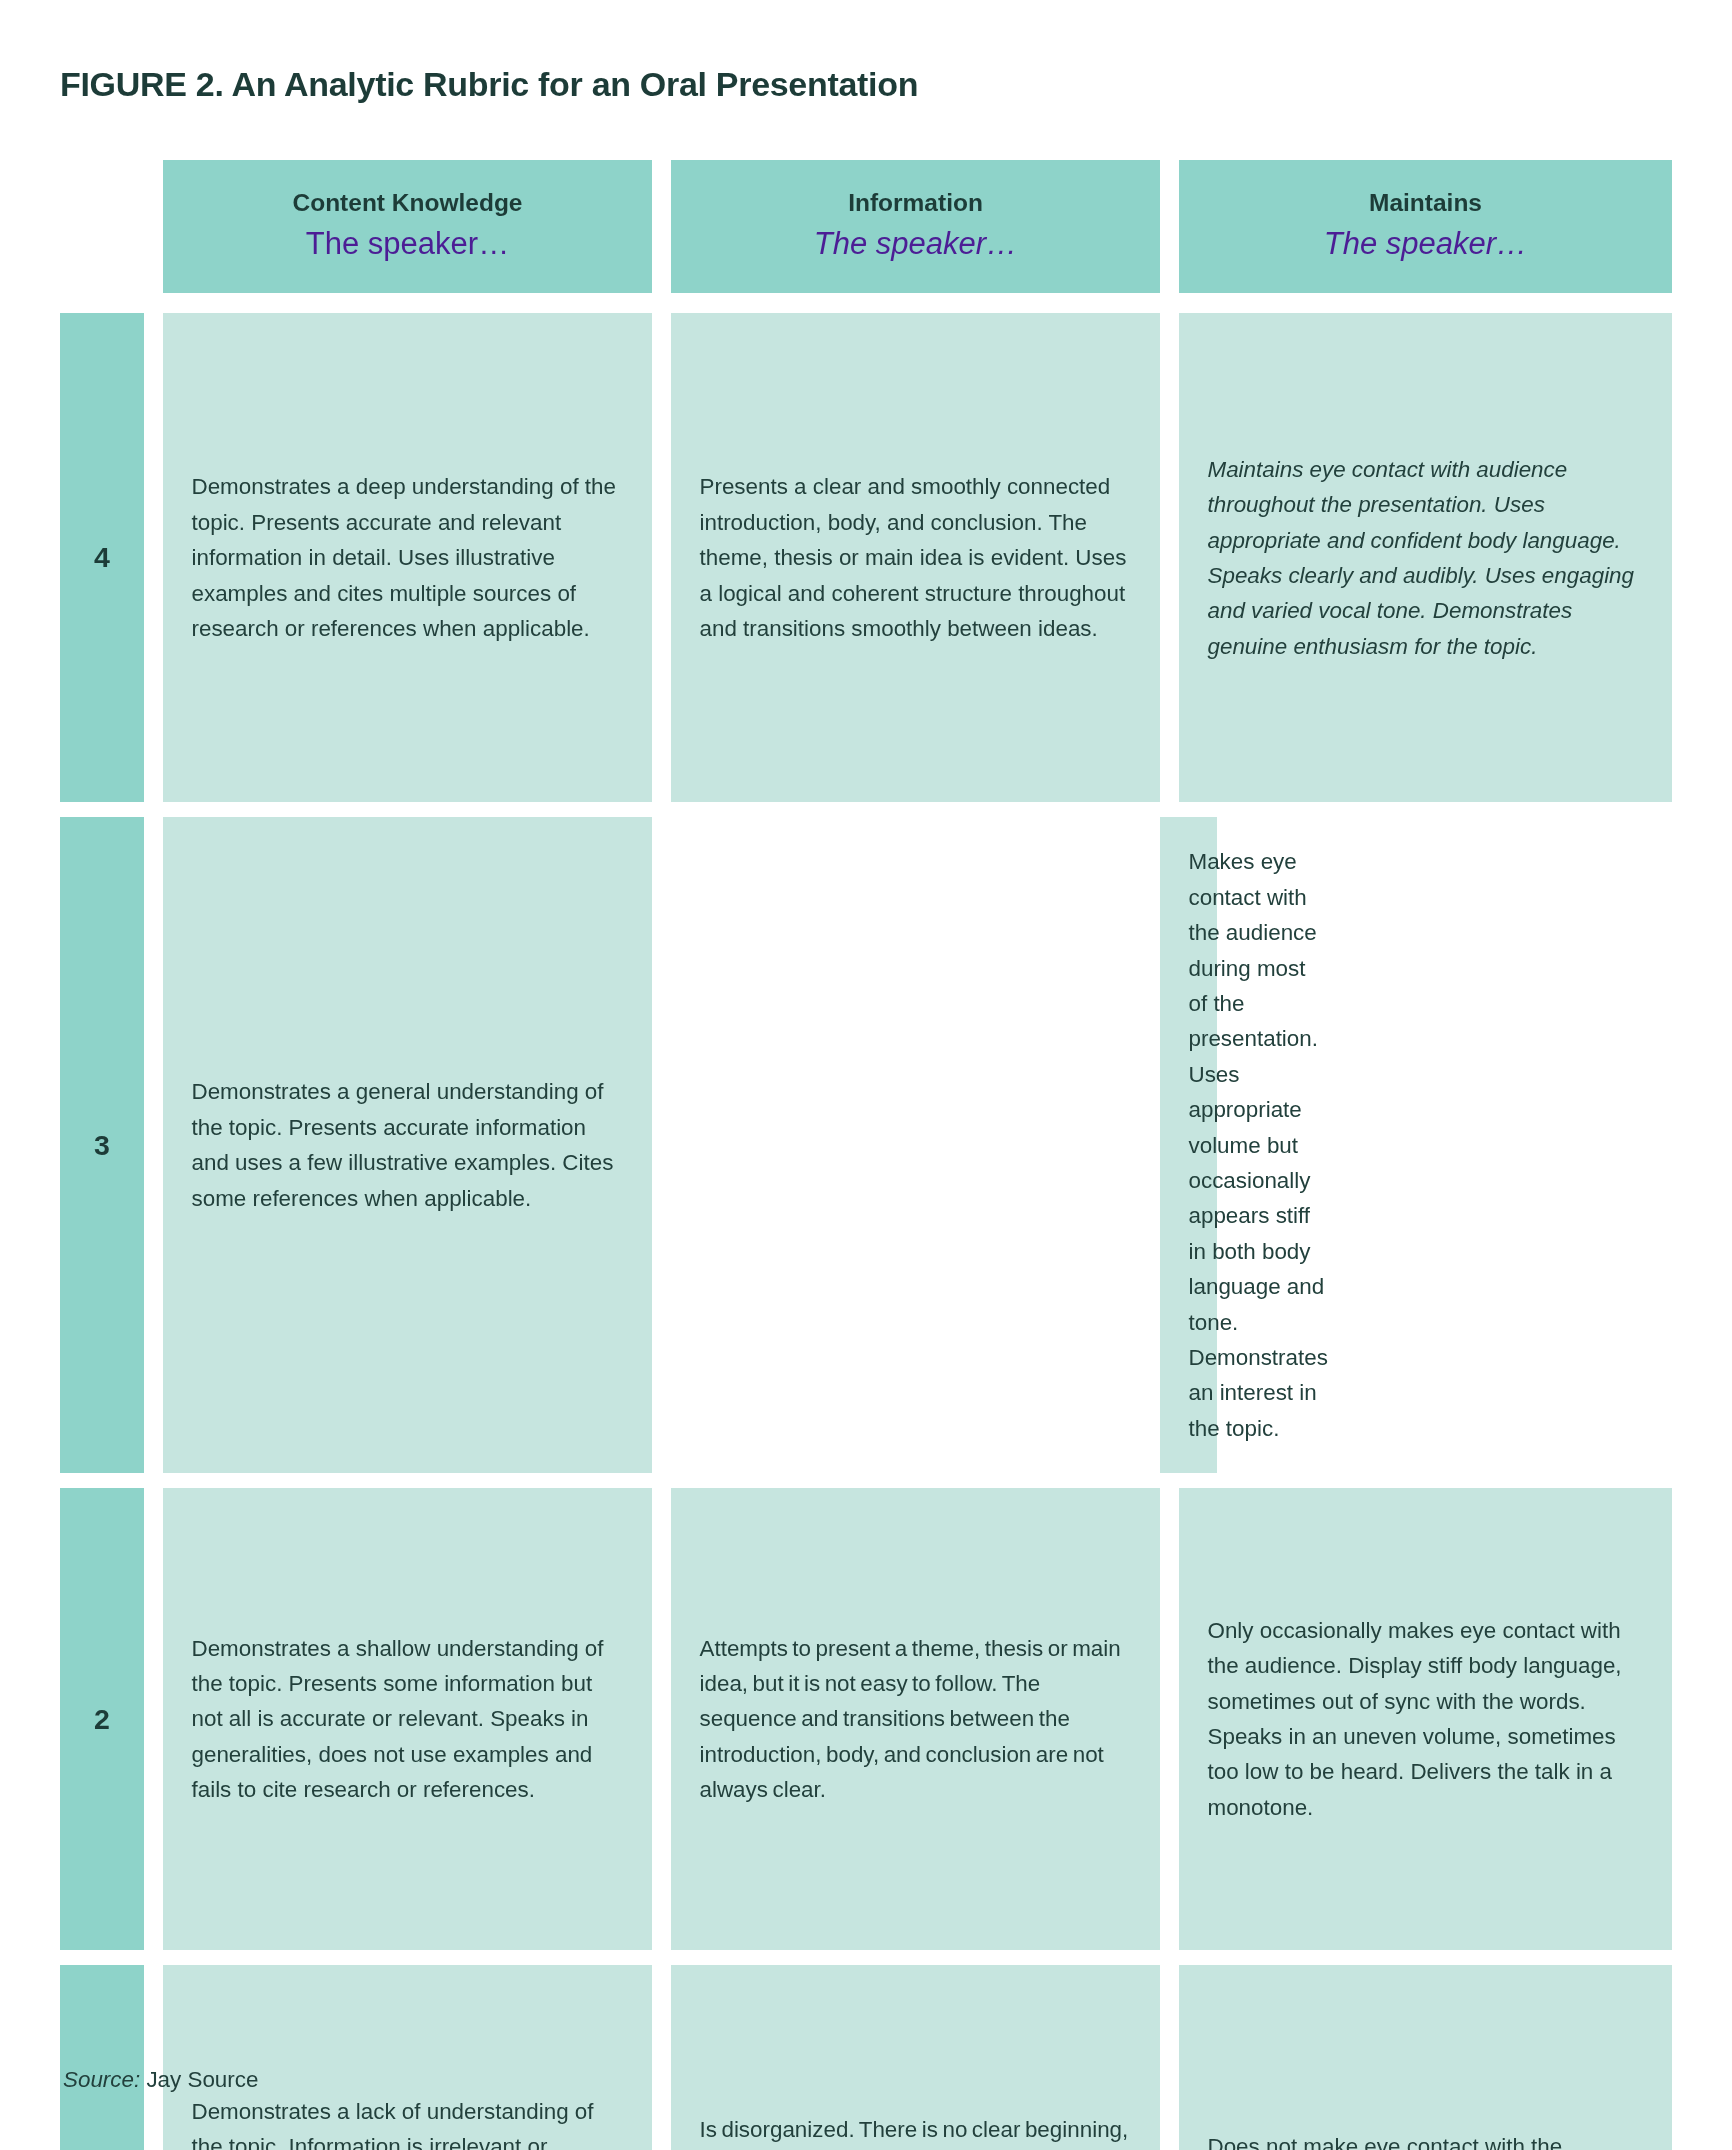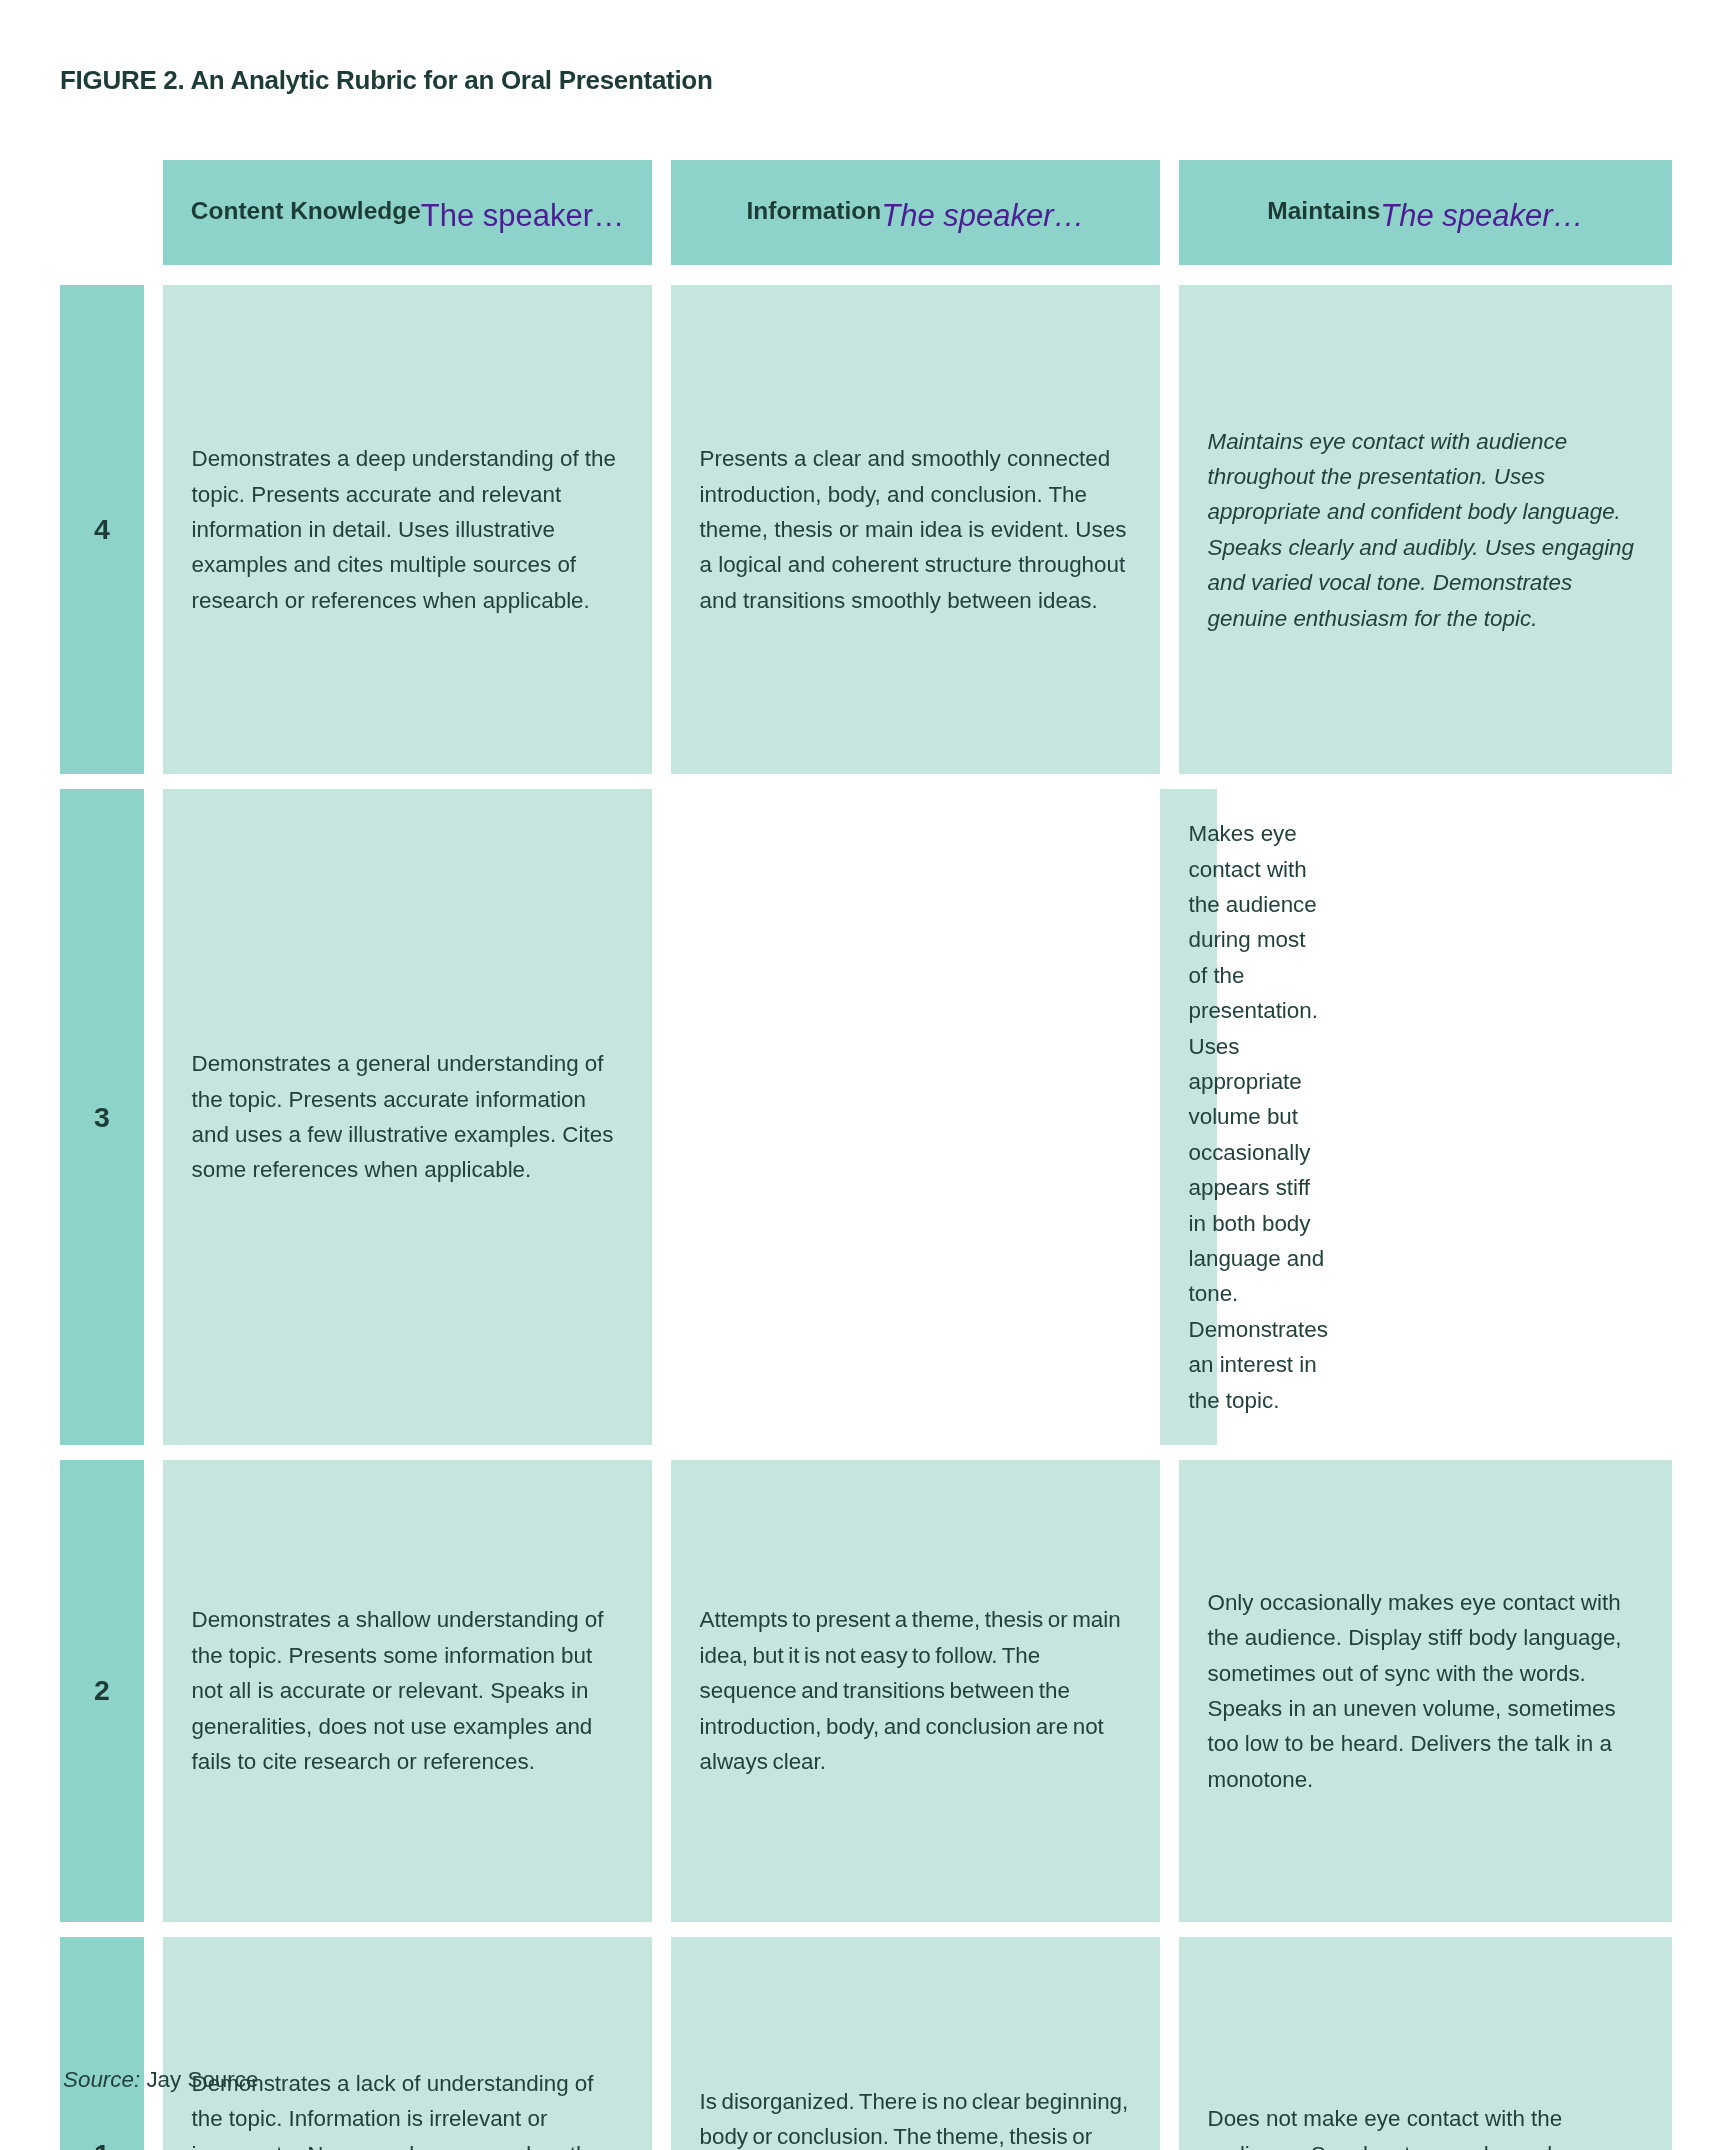--- a/index.html
+++ b/index.html
@@ -21,21 +21,21 @@
     height: 2151px;
     box-sizing: border-box;
     padding: 0;
   }
 
   
   .figure-title {
     position: absolute;
     left: 60px;
     top: 65px;
-    font-size: 26px;
+    font-size: 34px;
     font-weight: bold;
     letter-spacing: -0.3px;
     color: #1d3c38;
     white-space: nowrap;
   }
 
   
   .rubric {
     position: absolute;
     left: 60px;
@@ -55,21 +55,21 @@
   .header-row {
     margin-bottom: 20.4px;
   }
   .header-spacer { background: transparent; }
 
   .col-header {
     background: #8ed3c9;
     text-align: right;
     padding: 28.5px 12.2px 31px 12.2px;
     display: flex;
-    flex-direction: row;
+    flex-direction: column;
     justify-content: center;
     align-items: center;
   }
   .col-header .ch-title {
     font-size: 24.5px;
     font-weight: bold;
     line-height: 1.15;
     color: #1d3c38;
   }
   .col-header .ch-sub {

